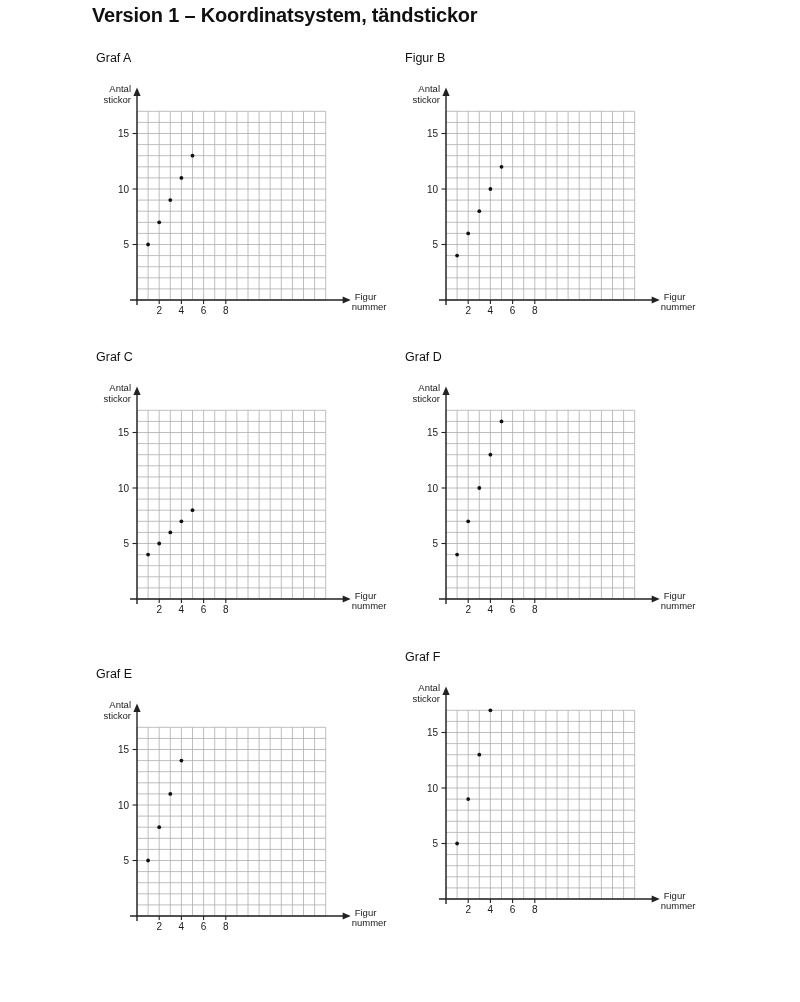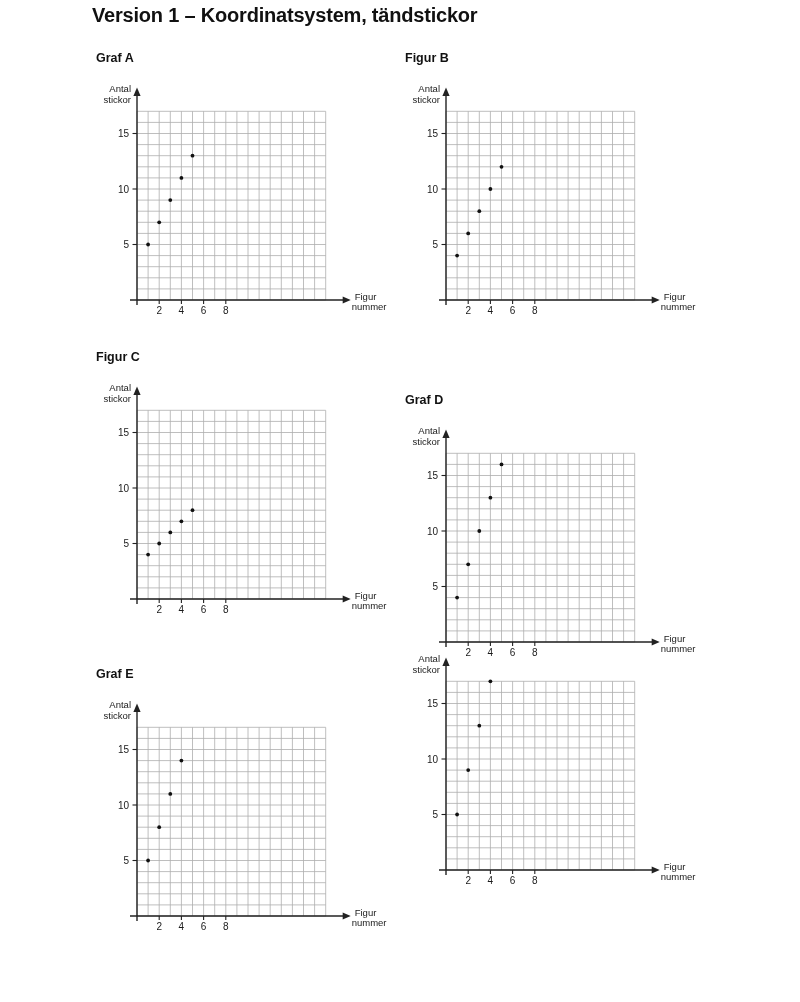--- a/index.html
+++ b/index.html
@@ -19,26 +19,26 @@
     font-weight: bold;
     color: #111111;
     letter-spacing: -0.2px;
     white-space: nowrap;
     text-align: center;
   }
   .graph-cell { position: absolute; width: 306px; }
   .pos-a { left: 96px;  top: 51px; }
   .pos-b { left: 405px; top: 51px; }
   .pos-c { left: 96px;  top: 350px; }
-  .pos-d { left: 405px; top: 350px; margin-top: 43px; }
+  .pos-d { left: 405px; top: 350px; }
   .pos-e { left: 96px;  top: 667px; }
   .pos-f { left: 405px; top: 650px; }
   .graph-title {
     font-size: 12.5px;
-    font-weight: bold;
+    font-weight: normal;
     color: #111111;
     height: 13px;
     margin-bottom: 16px;
   }
   svg.plot { display: block; }
   svg text {
     font-family: "Liberation Sans", sans-serif;
     fill: #1a1a1a;
   }
   .tick-label { font-size: 10px; }
@@ -112,21 +112,21 @@
         <text x="255.7" y="230" class="axis-label">nummer</text>
         <circle cx="52.1" cy="175.6" r="1.9" fill="#111111"></circle>
         <circle cx="63.2" cy="153.4" r="1.9" fill="#111111"></circle>
         <circle cx="74.3" cy="131.2" r="1.9" fill="#111111"></circle>
         <circle cx="85.4" cy="109.0" r="1.9" fill="#111111"></circle>
         <circle cx="96.5" cy="86.8" r="1.9" fill="#111111"></circle>
       </svg>
   </div>
 
   <div class="graph-cell pos-c">
-    <div class="graph-title">Figur C</div>
+    <div class="graph-title">Graf C</div>
     <svg class="plot" width="304" height="240">
         <path d="M41.0 31.3V220M52.1 31.3V220M63.2 31.3V220M74.3 31.3V220M85.4 31.3V220M96.5 31.3V220M107.6 31.3V220M118.7 31.3V220M129.8 31.3V220M140.9 31.3V220M152.0 31.3V220M163.1 31.3V220M174.2 31.3V220M185.3 31.3V220M196.4 31.3V220M207.5 31.3V220M218.6 31.3V220M229.7 31.3V220M41 220.0H229.7M41 208.9H229.7M41 197.8H229.7M41 186.7H229.7M41 175.6H229.7M41 164.5H229.7M41 153.4H229.7M41 142.3H229.7M41 131.2H229.7M41 120.1H229.7M41 109.0H229.7M41 97.9H229.7M41 86.8H229.7M41 75.7H229.7M41 64.6H229.7M41 53.5H229.7M41 42.4H229.7M41 31.3H229.7" stroke="#adadad" stroke-width="0.8" fill="none"></path>
         <line x1="41" y1="15" x2="41" y2="225" stroke="#222222" stroke-width="1.4"></line>
         <polygon points="37.4,16 44.6,16 41,7.5" fill="#222222"></polygon>
         <line x1="34" y1="220" x2="247.7" y2="220" stroke="#222222" stroke-width="1.4"></line>
         <polygon points="246.7,216.4 246.7,223.6 254.7,220" fill="#222222"></polygon>
         <line x1="36.5" y1="164.5" x2="41" y2="164.5" stroke="#222222" stroke-width="1.1"></line>
         <text x="33" y="168.1" text-anchor="end" class="tick-label">5</text>
         <line x1="36.5" y1="109.0" x2="41" y2="109.0" stroke="#222222" stroke-width="1.1"></line>
         <text x="33" y="112.6" text-anchor="end" class="tick-label">10</text>
@@ -213,20 +213,21 @@
         <text x="258.7" y="219.5" class="axis-label">Figur</text>
         <text x="255.7" y="230" class="axis-label">nummer</text>
         <circle cx="52.1" cy="164.5" r="1.9" fill="#111111"></circle>
         <circle cx="63.2" cy="131.2" r="1.9" fill="#111111"></circle>
         <circle cx="74.3" cy="97.9" r="1.9" fill="#111111"></circle>
         <circle cx="85.4" cy="64.6" r="1.9" fill="#111111"></circle>
       </svg>
   </div>
 
   <div class="graph-cell pos-f">
+    <div class="graph-title">Graf F</div>
     <svg class="plot" width="304" height="240">
         <path d="M41.0 31.3V220M52.1 31.3V220M63.2 31.3V220M74.3 31.3V220M85.4 31.3V220M96.5 31.3V220M107.6 31.3V220M118.7 31.3V220M129.8 31.3V220M140.9 31.3V220M152.0 31.3V220M163.1 31.3V220M174.2 31.3V220M185.3 31.3V220M196.4 31.3V220M207.5 31.3V220M218.6 31.3V220M229.7 31.3V220M41 220.0H229.7M41 208.9H229.7M41 197.8H229.7M41 186.7H229.7M41 175.6H229.7M41 164.5H229.7M41 153.4H229.7M41 142.3H229.7M41 131.2H229.7M41 120.1H229.7M41 109.0H229.7M41 97.9H229.7M41 86.8H229.7M41 75.7H229.7M41 64.6H229.7M41 53.5H229.7M41 42.4H229.7M41 31.3H229.7" stroke="#adadad" stroke-width="0.8" fill="none"></path>
         <line x1="41" y1="15" x2="41" y2="225" stroke="#222222" stroke-width="1.4"></line>
         <polygon points="37.4,16 44.6,16 41,7.5" fill="#222222"></polygon>
         <line x1="34" y1="220" x2="247.7" y2="220" stroke="#222222" stroke-width="1.4"></line>
         <polygon points="246.7,216.4 246.7,223.6 254.7,220" fill="#222222"></polygon>
         <line x1="36.5" y1="164.5" x2="41" y2="164.5" stroke="#222222" stroke-width="1.1"></line>
         <text x="33" y="168.1" text-anchor="end" class="tick-label">5</text>
         <line x1="36.5" y1="109.0" x2="41" y2="109.0" stroke="#222222" stroke-width="1.1"></line>
         <text x="33" y="112.6" text-anchor="end" class="tick-label">10</text>

